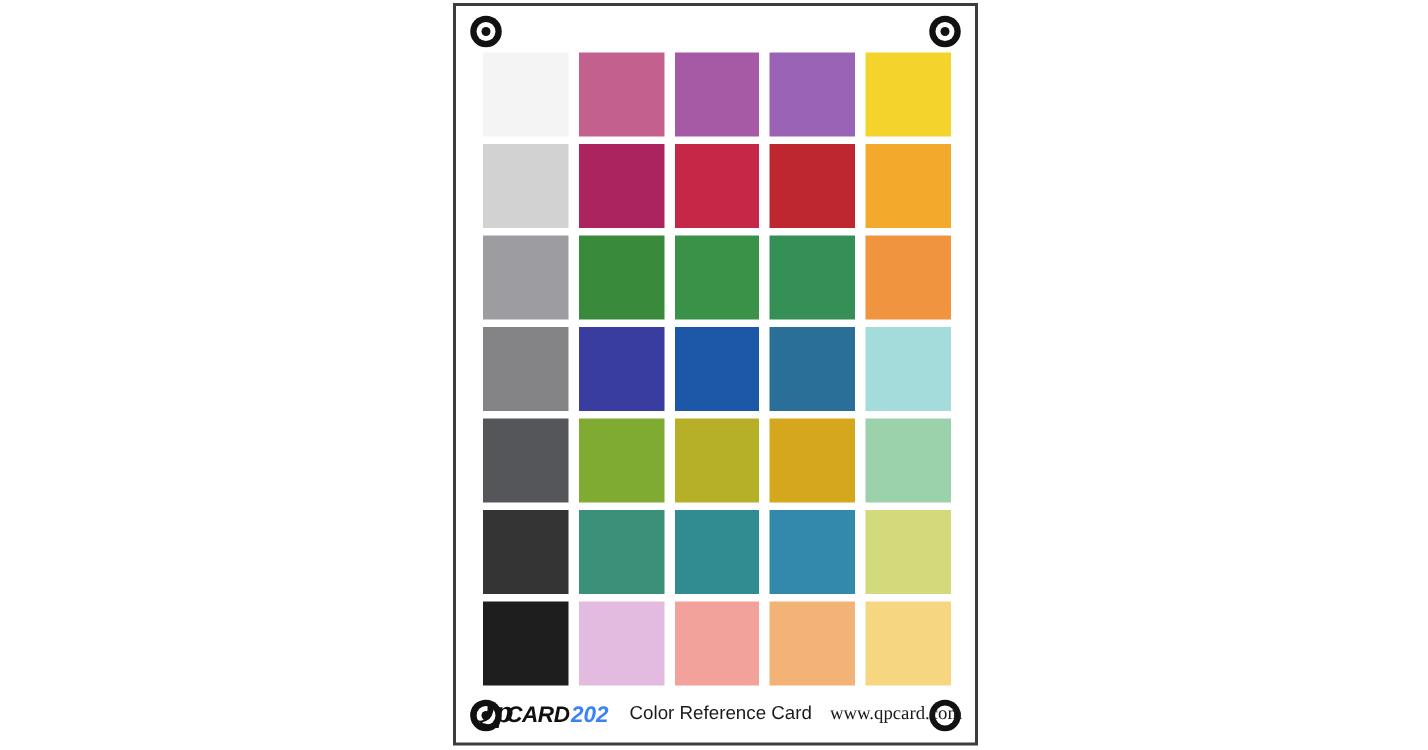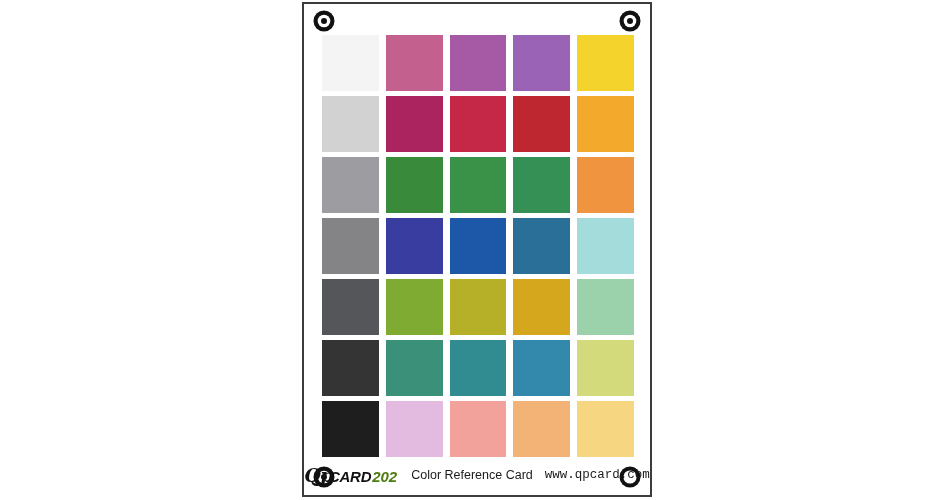--- a/index.html
+++ b/index.html
@@ -95,31 +95,31 @@
     font-size: 15px;
     color: #111111;
     letter-spacing: -0.3px;
     margin-left: -4px;
   }
   .brand-model {
     font-family: "Liberation Sans", sans-serif;
     font-weight: bold;
     font-style: italic;
     font-size: 15px;
-    color: #4d7c0f;
+    color: #3b82f6;
     margin-left: 1px;
   }
   .footer-desc {
     font-family: "Liberation Sans", sans-serif;
     font-size: 12.5px;
     color: #1a1a1a;
     margin-left: 7px;
   }
   .footer-url {
-    font-family: Liberation Mono, monospace;
+    font-family: Liberation Serif, serif;
     font-size: 12.5px;
     color: #1a1a1a;
     margin-left: 5px;
     text-align: center;
   }
   .brand-lockup {
     display: inline-flex;
     align-items: baseline;
   }
 </style>

